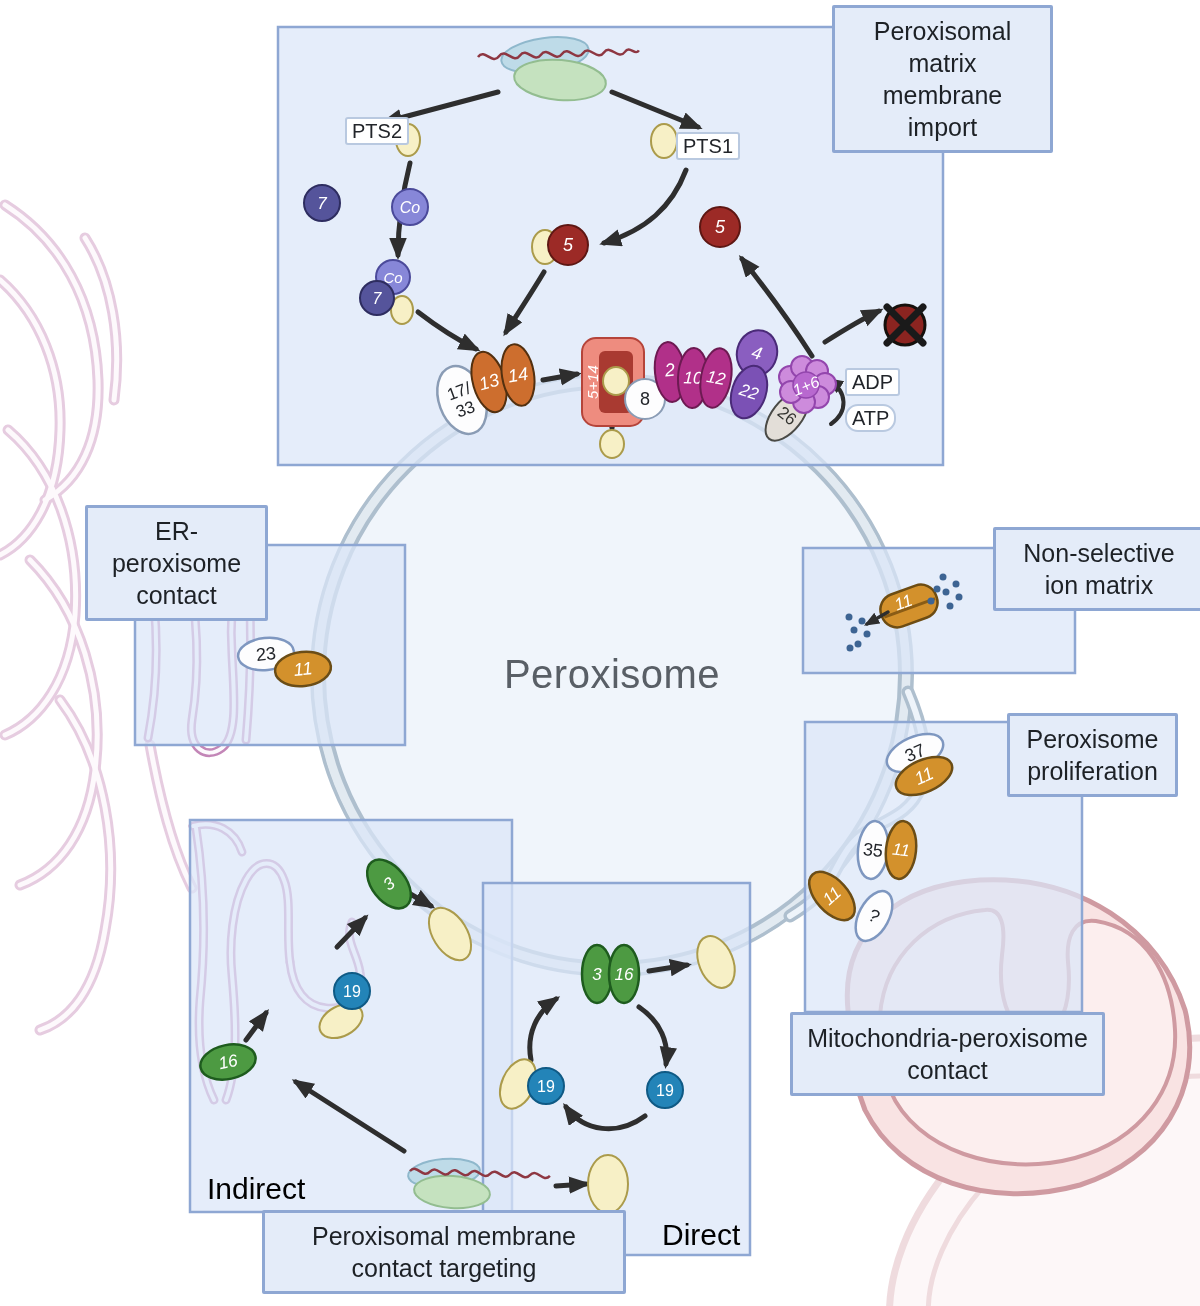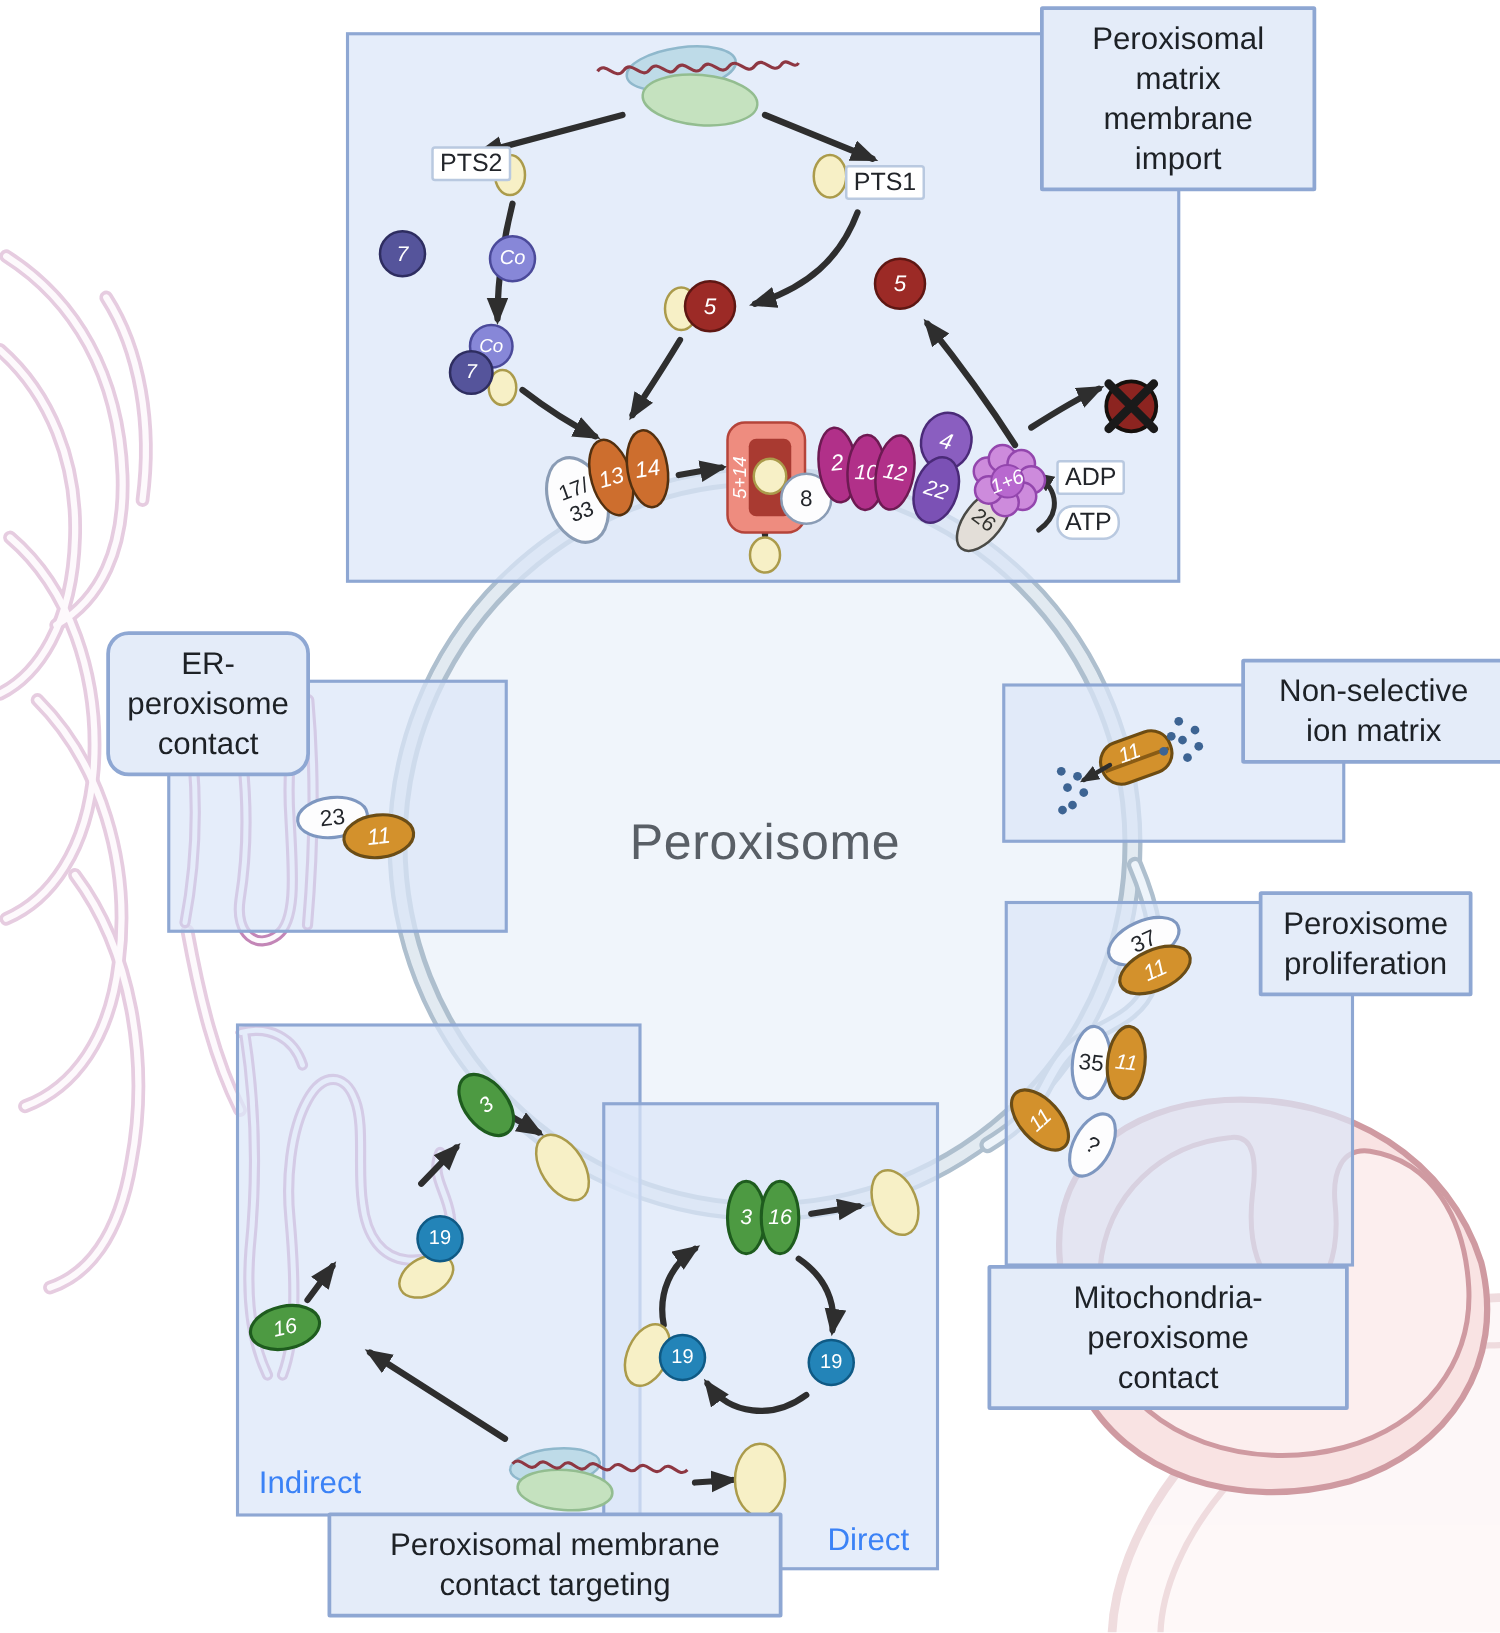--- a/index.html
+++ b/index.html
@@ -5,21 +5,21 @@
   html,body{margin:0;padding:0;background:#fff;}
   .stage{position:relative;width:1200px;height:1306px;background:#ffffff;overflow:hidden;
          font-family:"Liberation Sans", sans-serif;}
   .stage svg{position:absolute;left:0;top:0;}
   svg text{font-family:"Liberation Sans", sans-serif;}
   .titlebox{position:absolute;background:#e4ecf9;border:3px solid #8ea7d3;border-radius:2px;
             text-align:center;font-size:25px;line-height:1.28;color:#1d2126;padding:7px 10px;box-sizing:border-box;}
   .tag{position:absolute;background:#ffffff;border:2px solid #b9c9e0;border-radius:3px;
        font-size:20px;color:#22252a;padding:0px 5px;line-height:1.2;}
   .orgname{position:absolute;font-size:40px;color:#595f66;letter-spacing:0.5px;}
-  .pathlbl{position:absolute;font-size:25px;color:#3b82f6;}
+  .pathlbl{position:absolute;font-size:30px;color:#000000;}
 </style>
 </head>
 <body>
 
 <div class="stage">
 
 <svg width="1200" height="1306" viewBox="0 0 1200 1306">
   <defs>
     <marker id="ah" markerWidth="5" markerHeight="4.2" refX="3.4" refY="1.75" orient="auto">
       <path d="M0,0 L4.4,1.75 L0,3.5 Z" fill="#2e2e2e"></path>
@@ -330,33 +330,33 @@
     <ellipse cx="444" cy="1173" rx="36" ry="14" fill="#bedbe8" stroke="#8fb8cc" stroke-width="2" transform="rotate(-5 444 1173)"></ellipse>
     <ellipse cx="452" cy="1192" rx="38" ry="16" fill="#c5e2bf" stroke="#93bd90" stroke-width="2" transform="rotate(4 452 1192)"></ellipse>
     <path transform="rotate(2 410 1171)" d="M410,1171 c7,-8 13,8 20,0 c7,-8 13,8 20,0 c7,-8 13,8 20,0 c7,-8 13,8 20,0 c7,-8 13,8 20,0 c7,-8 13,8 20,0 c7,-8 13,8 20,0" fill="none" stroke="#8e3742" stroke-width="2.5"></path>
   </g>
 </svg>
 
 <div class="titlebox" style="left:832px;top:5px;width:221px;">
   <div>Peroxisomal matrix</div>
   <div>membrane import</div>
 </div>
-<div class="titlebox" style="left:85px;top:505px;width:163px;border-radius:18px;">
+<div class="titlebox" style="left:85px;top:505px;width:183px;">
   <div>ER-peroxisome</div>
   <div>contact</div>
 </div>
 <div class="titlebox" style="left:993px;top:527px;width:212px;">
   <div>Non-selective</div>
   <div>ion matrix</div>
 </div>
 <div class="titlebox" style="left:1007px;top:713px;width:171px;">
   <div>Peroxisome</div>
   <div>proliferation</div>
 </div>
-<div class="titlebox" style="left:790px;top:1012px;width:289px;">
+<div class="titlebox" style="left:790px;top:1012px;width:315px;">
   <div>Mitochondria-peroxisome</div>
   <div>contact</div>
 </div>
 <div class="titlebox" style="left:262px;top:1210px;width:364px;">
   <div>Peroxisomal membrane</div>
   <div>contact targeting</div>
 </div>
 
 <div class="tag" style="left:345px;top:117px;">PTS2</div>
 <div class="tag" style="left:676px;top:132px;">PTS1</div>

